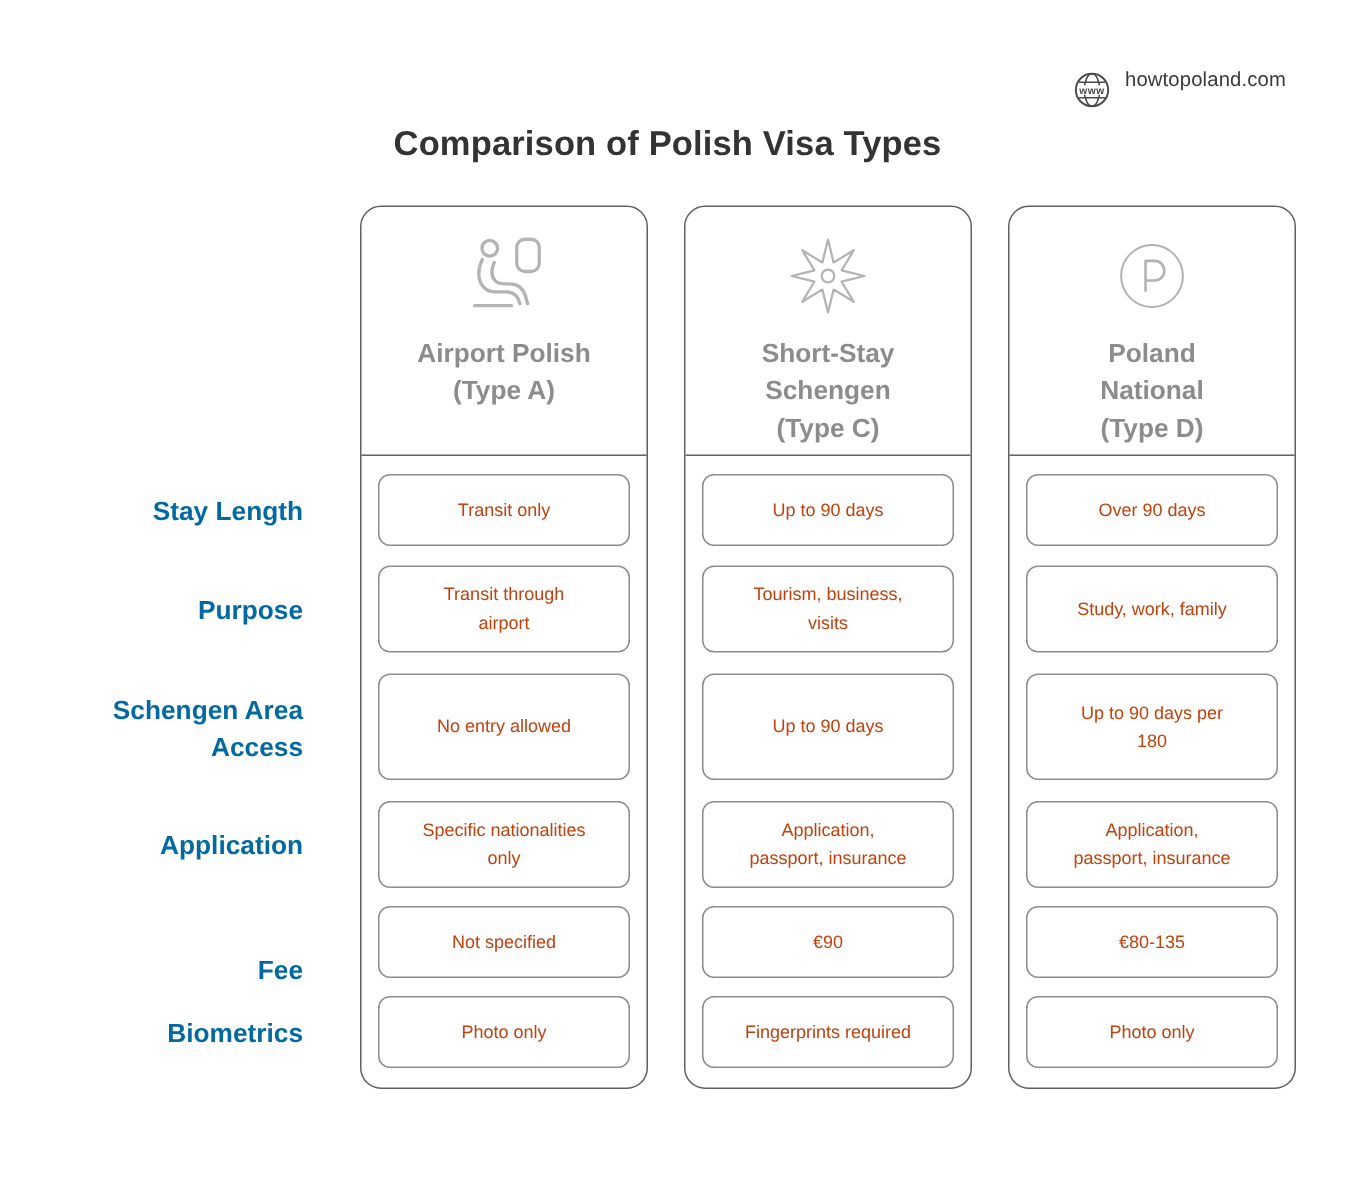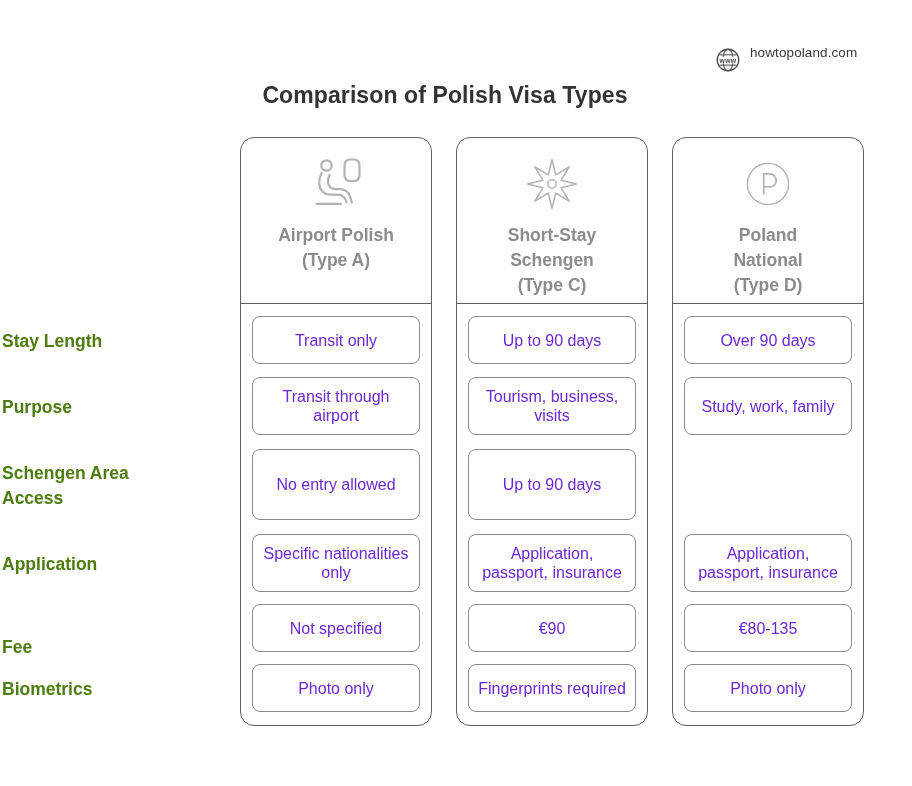--- a/index.html
+++ b/index.html
@@ -39,23 +39,24 @@
     font-weight: bold;
     color: #333333;
     letter-spacing: 0.1px;
   }
 
   
   .row-label {
     position: absolute;
     right: 710px;
     transform: translateY(-50%);
+    text-align: right;
     font-size: 17.5px;
     font-weight: bold;
-    color: #4d7c0f;
+    color: #0369a1;
     line-height: 25px;
     white-space: pre-line;
     width: 200px;
   }
   .lr1 { top: 341px; }
   .lr2 { top: 407px; }
   .lr3 { top: 486px; }
   .lr4 { top: 564px; }
   .lr5 { top: 629px; margin-top: 18px; }
   .lr6 { top: 689px; }
@@ -113,22 +114,22 @@
     border: 1.4px solid #8c8c8c;
     border-radius: 8px;
     box-sizing: border-box;
     display: flex;
     align-items: center;
     justify-content: center;
     background: #ffffff;
   }
   .cell span {
     text-align: center;
-    font-size: 16px;
-    color: #6d28d9;
+    font-size: 12px;
+    color: #c2410c;
     line-height: 19px;
     white-space: pre-line;
     padding: 0 6px;
   }
   .r1 { top: 178px; height: 48px; }
   .r2 { top: 239px; height: 58px; }
   .r3 { top: 311px; height: 71px; }
   .r4 { top: 396px; height: 58px; }
   .r5 { top: 466px; height: 48px; }
   .r6 { top: 526px; height: 48px; }
@@ -243,20 +244,24 @@
       <h2 class="col-title">Poland
 National
 (Type D)</h2>
     </div>
     <div class="cell r1">
         <span>Over 90 days</span>
       </div>
     <div class="cell r2">
         <span>Study, work, family</span>
       </div>
+    <div class="cell r3">
+        <span>Up to 90 days per
+180</span>
+      </div>
     <div class="cell r4">
         <span>Application,
 passport, insurance</span>
       </div>
     <div class="cell r5">
         <span>€80-135</span>
       </div>
     <div class="cell r6">
         <span>Photo only</span>
       </div>

